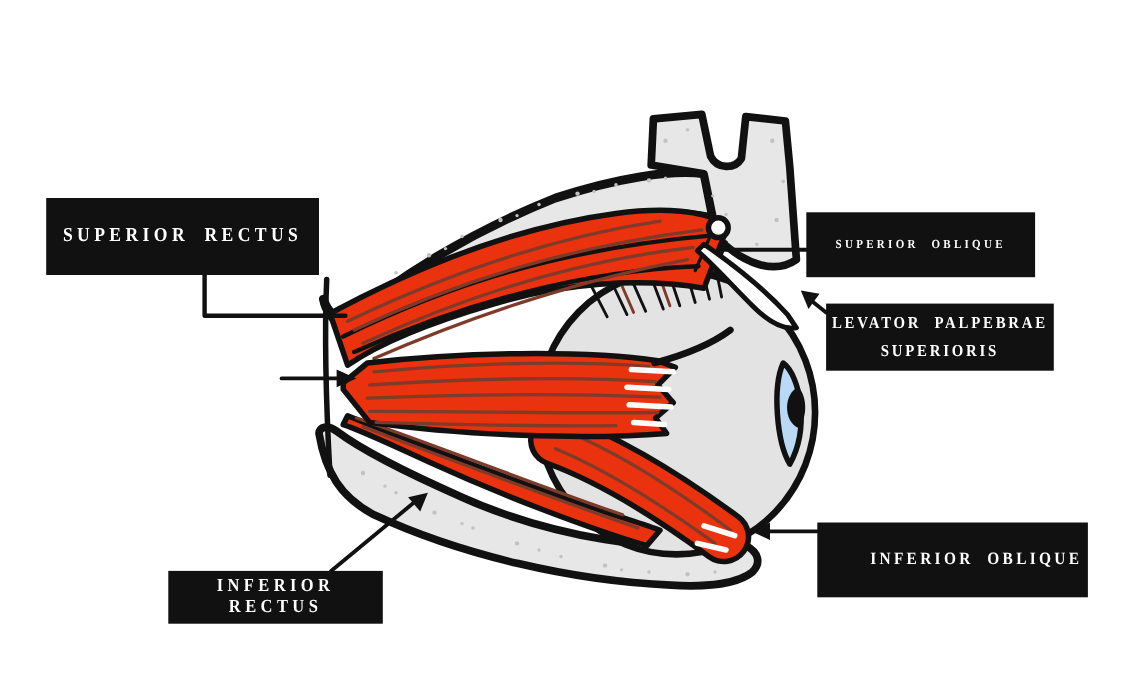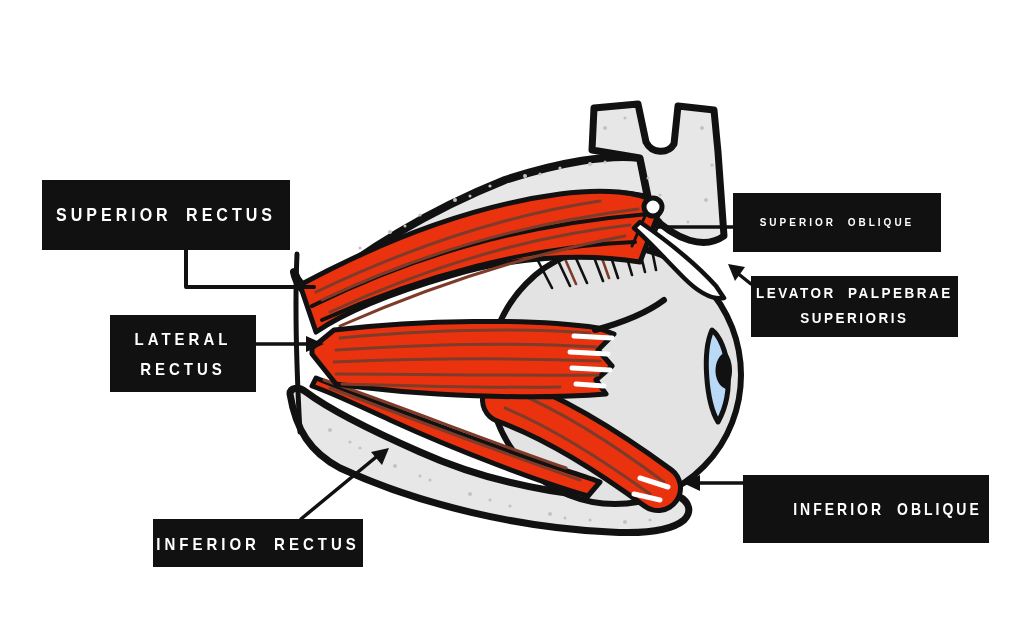--- a/index.html
+++ b/index.html
@@ -3,33 +3,33 @@
 <meta charset="utf-8">
 <style>
   :root{
     --background:#ffffff; --muscle_red:#ea330e; --muscle_striation:#7e3b2a;
     --bone_gray:#e7e7e7; --bone_stipple:#c2c2c2; --eyeball_gray:#e3e3e3;
     --iris_blue:#b9d9f7; --outline_black:#111111; --label_bg:#111111; --label_text:#ffffff;
   }
   html,body{margin:0;padding:0;background:#fff;}
   .stage{
     position:relative;width:1024px;height:621px;overflow:hidden;
-    background:var(--background);font-family:Liberation Sans, sans-serif;
+    background:var(--background);font-family:Liberation Serif, serif;
   }
   .stage svg{position:absolute;left:0;top:0;}
   .label{
     position:absolute;background:var(--label_bg);color:var(--label_text);
     display:flex;flex-direction:column;align-items:center;justify-content:center;
     text-align:center;font-weight:bold;letter-spacing:4px;word-spacing:6px;
     text-transform:uppercase;
   }
   .label .ln{display:block;transform:scaleY(1.12);}
   #label-superior-rectus   {left:42px;  top:180px; width:248px; height:70px; font-size:16px;}
   #label-lateral-rectus    {left:110px; top:315px; width:146px; height:77px; font-size:15px; line-height:1.95;}
-  #label-inferior-rectus   {left:153px; top:519px; width:210px; height:48px; font-size:15px;}
+  #label-inferior-rectus   {left:153px; top:519px; width:195px; height:48px; font-size:15px;}
   #label-superior-oblique  {left:733px; top:193px; width:208px; height:59px; font-size:10px; letter-spacing:3px;}
   #label-levator-palpebrae {left:751px; top:276px; width:207px; height:61px; font-size:13.5px; letter-spacing:2.5px; line-height:1.85;}
   #label-inferior-oblique  {left:743px; top:475px; width:203px; height:68px; font-size:14px; letter-spacing:3px;padding-left:43px;}
 </style>
 </head>
 <body>
 
 <div class="stage">
 
   <svg width="1024" height="621" viewBox="0 0 1024 621">
@@ -162,24 +162,20 @@
         <path d="M 728 264 L 745 267 L 735 281 Z"></path>
         <path d="M 683 483 L 700 475 L 700 491 Z"></path>
       </g>
     </g>
   </svg>
 
   <div class="label" id="label-superior-rectus">
     <span class="ln">SUPERIOR RECTUS</span>
   </div>
 
-  <div class="label" id="label-lateral-rectus">
-    <span class="ln">LATERAL</span>
-    <span class="ln">RECTUS</span>
-  </div>
 
   <div class="label" id="label-inferior-rectus">
     <span class="ln">INFERIOR RECTUS</span>
   </div>
 
   <div class="label" id="label-superior-oblique">
     <span class="ln">SUPERIOR OBLIQUE</span>
   </div>
 
   <div class="label" id="label-levator-palpebrae">

